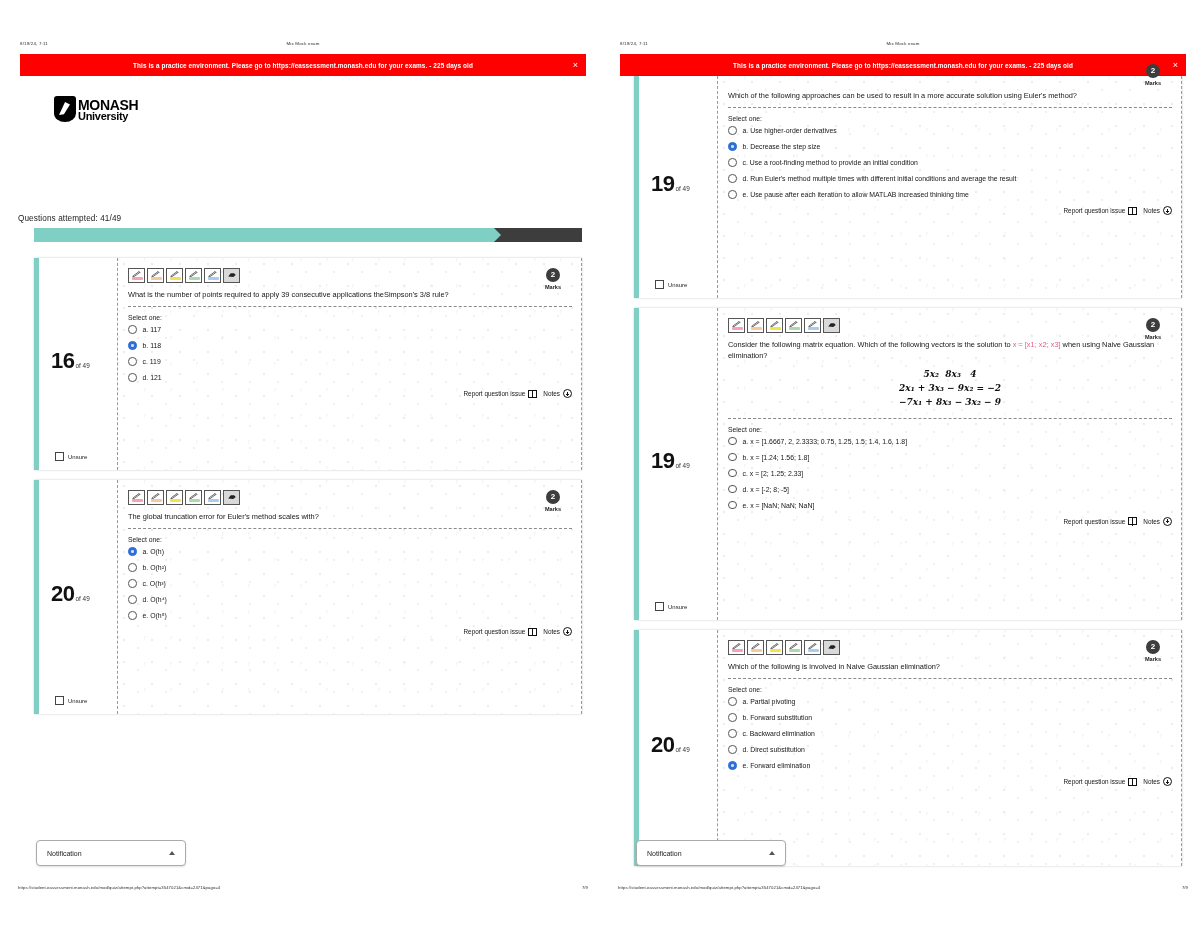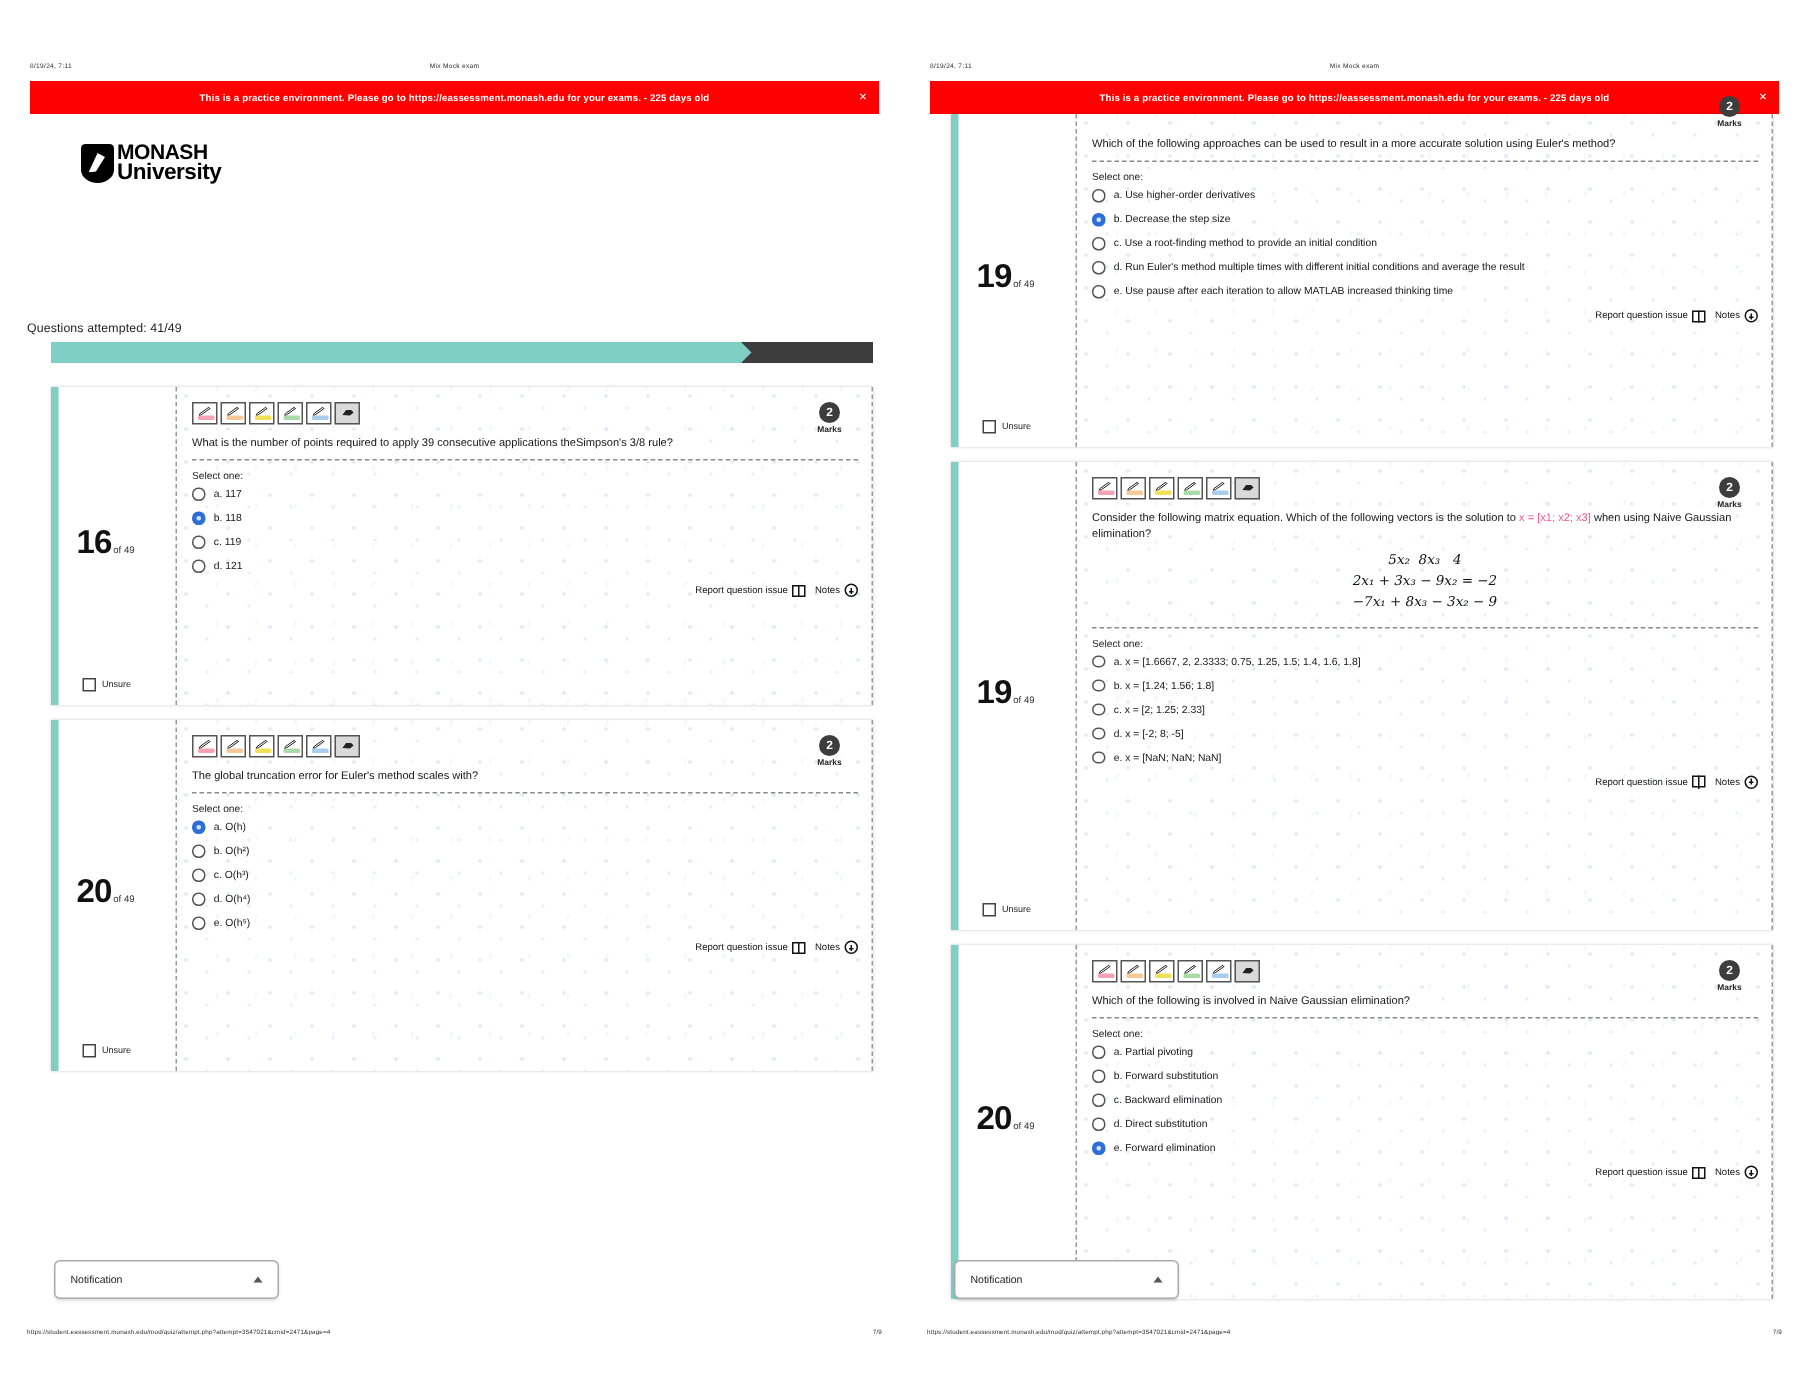--- a/index.html
+++ b/index.html
@@ -102,21 +102,21 @@
     background: #fff;
     clip-path: polygon(0% 100%, 55% 0%, 100% 20%, 45% 95%);
   }
   .monash-wordmark { line-height: 1; }
   .monash-wordmark .mw1 {
     display:block; font-size: 14px; font-weight: 800;
     letter-spacing: -.3px; color: #000;
     font-family: "Liberation Sans", sans-serif;
   }
   .monash-wordmark .mw2 {
-    display:block; font-size: 15px; font-weight: 700;
+    display:block; font-size: 11px; font-weight: 700;
     letter-spacing: -.3px; color: #000; margin-top: -1px;
   }
 
   
   .attempted-label {
     position: absolute;
     left: 10px; top: 178px;
     font-size: 8.2px;
     color: #222;
     letter-spacing: .1px;
@@ -242,21 +242,21 @@
 
   .q-math {
     text-align: center;
     font-family: "DejaVu Serif", serif;
     font-size: 9px;
     color: #111;
     line-height: 1.55;
     margin: 6px 0 8px 0;
     font-style: italic;
   }
-  .q-math .ln { display: block; white-space: pre; }
+  .q-math .ln { display: block; white-space: pre; font-weight: bold; }
 
   .select-one {
     font-size: 6.8px;
     color: #222;
     margin-bottom: 4px;
   }
   .opt {
     display: flex;
     align-items: center;
     gap: 6px;

